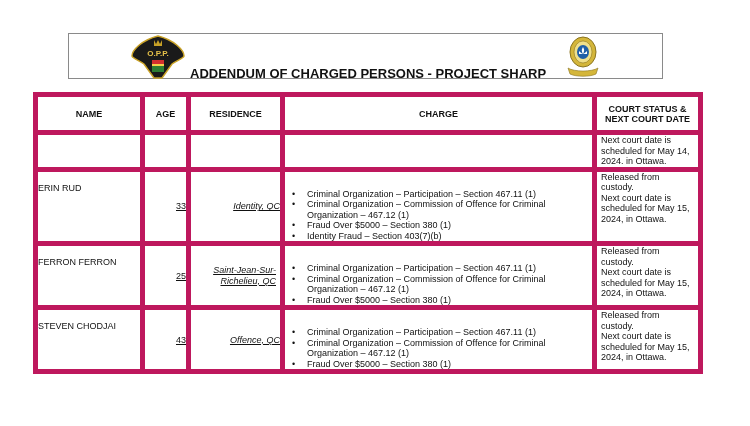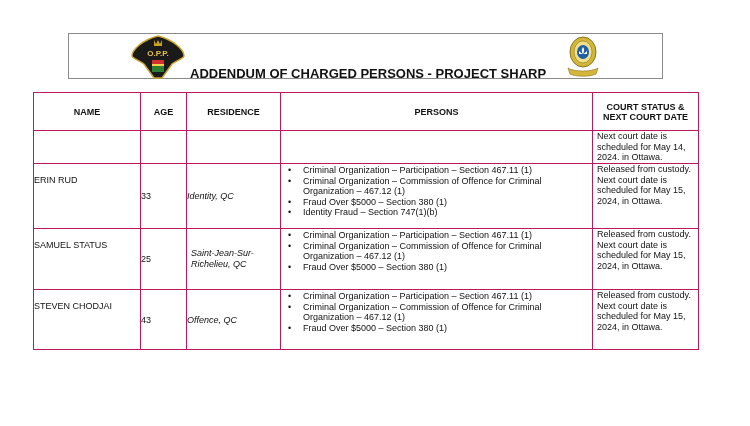--- a/index.html
+++ b/index.html
@@ -2,28 +2,28 @@
 <html><head>
 <meta charset="utf-8">
 <style>
   html, body { margin: 0; padding: 0; background: #ffffff; }
   body { width: 750px; height: 426px; position: relative; overflow: hidden; font-family: "Liberation Sans", sans-serif; color: #111; }
   .header-box { position: absolute; left: 68px; top: 33px; width: 595px; height: 46px; border: 1px solid #8a8a8a; box-sizing: border-box; }
   .title { position: absolute; left: 190px; top: 66px; font-size: 13px; font-weight: bold; letter-spacing: 0px; white-space: nowrap; }
   .opp-logo { position: absolute; left: 130px; top: 34px; width: 56px; height: 46px; }
   .sq-logo { position: absolute; left: 564px; top: 34px; width: 38px; height: 44px; }
   table.t { position: absolute; left: 33px; top: 92px; width: 665px; border-collapse: collapse; table-layout: fixed; font-size: 9px; }
-  table.t td, table.t th { border: 1px solid #be185d; padding: 0; vertical-align: middle; }
+  table.t td, table.t th { border: 5px solid #be185d; padding: 0; vertical-align: middle; }
   table.t th { font-weight: bold; font-size: 9px; text-align: center; }
   .c-name { width: 107px; } .c-age { width: 46px; } .c-res { width: 94px; } .c-chg { width: 312px; } .c-crt { width: 106px; }
-  .center { text-align: left; }
+  .center { text-align: right; text-decoration: underline; }
   .ital { font-style: italic; }
   .name-cell { vertical-align: top !important; padding-top: 11px !important; }
   .court { text-align: left; padding: 0 4px !important; line-height: 10.5px; vertical-align: top !important; }
-  ul.charges { margin: 0; padding: 0 0 0 22px; list-style: none; line-height: 10.5px; }
+  ul.charges { margin: 0; padding: 16px 0 0 22px; list-style: none; line-height: 10.5px; }
   ul.charges li { position: relative; }
   ul.charges li::before { content: "\2022"; position: absolute; left: -15px; }
   .chg-cell { vertical-align: top !important; padding-top: 1px !important; }
 </style>
 </head>
 <body>
 
 <div class="header-box"></div>
 
 <svg class="opp-logo" viewBox="0 0 56 46">
@@ -52,21 +52,21 @@
       <col class="c-age">
       <col class="c-res">
       <col class="c-chg">
       <col class="c-crt">
   </colgroup>
   <tbody>
       <tr style="height:38px">
     <th>NAME</th>
     <th>AGE</th>
     <th>RESIDENCE</th>
-    <th>PERSONS</th>
+    <th>CHARGE</th>
     <th style="line-height:10px;padding:0 6px;">COURT STATUS &amp; NEXT COURT DATE</th>
   </tr>
 
   <tr style="height:33px">
     <td></td>
     <td></td>
     <td></td>
     <td></td>
     <td class="court" style="vertical-align:middle !important;">
       <div>Next court date is scheduled for May 14, 2024. in Ottawa.</div>
@@ -75,31 +75,31 @@
 
   <tr style="height:65px">
     <td class="name-cell">ERIN RUD</td>
     <td class="center">33</td>
     <td class="center ital">Identity, QC</td>
     <td class="chg-cell">
       <ul class="charges">
         <li>Criminal Organization – Participation – Section 467.11 (1)</li>
         <li>Criminal Organization – Commission of Offence for Criminal Organization – 467.12 (1)</li>
         <li>Fraud Over $5000 – Section 380 (1)</li>
-        <li>Identity Fraud – Section 747(1)(b)</li>
+        <li>Identity Fraud – Section 403(7)(b)</li>
       </ul>
     </td>
     <td class="court">
       <div>Released from custody.</div>
       <div>Next court date is scheduled for May 15, 2024, in Ottawa.</div>
     </td>
   </tr>
 
   <tr style="height:61px">
-    <td class="name-cell">SAMUEL STATUS</td>
+    <td class="name-cell">FERRON FERRON</td>
     <td class="center">25</td>
     <td class="center ital" style="padding:8px 4px;line-height:11px;">Saint-Jean-Sur-Richelieu, QC</td>
     <td class="chg-cell">
       <ul class="charges">
         <li>Criminal Organization – Participation – Section 467.11 (1)</li>
         <li>Criminal Organization – Commission of Offence for Criminal Organization – 467.12 (1)</li>
         <li>Fraud Over $5000 – Section 380 (1)</li>
       </ul>
     </td>
     <td class="court">

